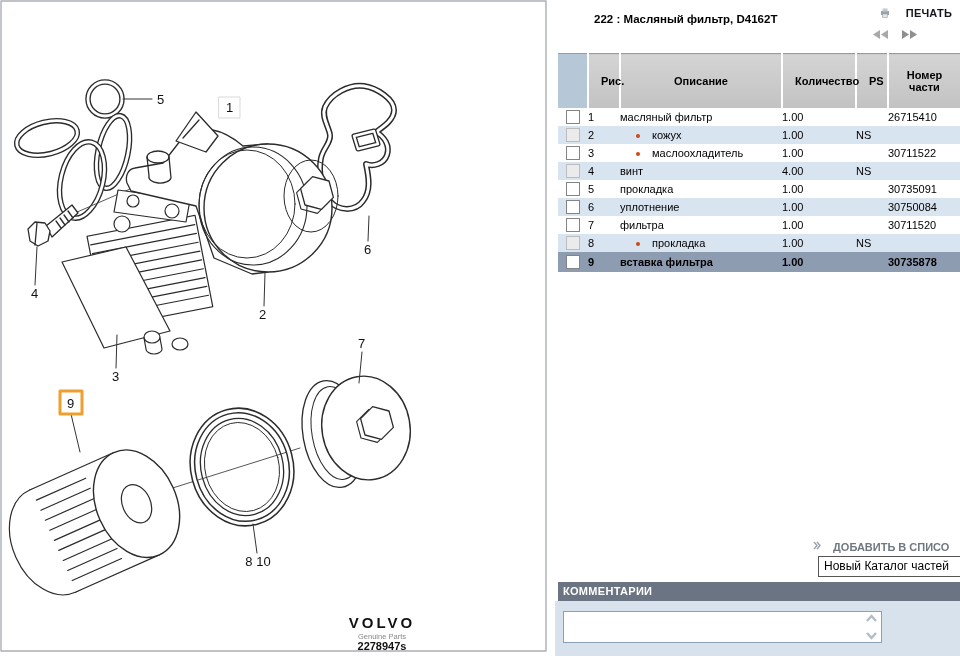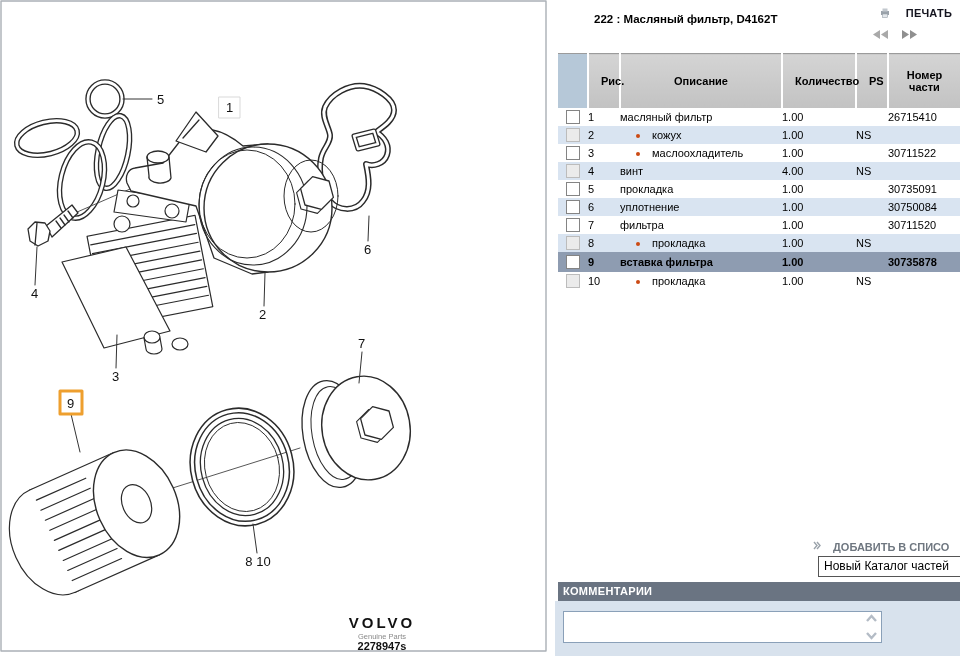--- a/index.html
+++ b/index.html
@@ -302,28 +302,20 @@
           <td class="c-num"><span></span></td>
         </tr>
         <tr class="hl" style="height:20px;">
           <td class="c-cb"><span class="cb"></span></td>
           <td class="c-fig"><span>9</span></td>
           <td class="c-desc"><span>вставка фильтра</span></td>
           <td class="c-qty"><span>1.00</span></td>
           <td class="c-ps"><span></span></td>
           <td class="c-num"><span>30735878</span></td>
         </tr>
-        <tr>
-          <td class="c-cb"><span class="cb dis"></span></td>
-          <td class="c-fig"><span>10</span></td>
-          <td class="c-desc"><span class="bullet"></span><span>прокладка</span></td>
-          <td class="c-qty"><span>1.00</span></td>
-          <td class="c-ps"><span>NS</span></td>
-          <td class="c-num"><span></span></td>
-        </tr>
       </tbody>
     </table>
 
     <div class="addlist">
       <svg width="8" height="9" viewBox="0 0 8 9">
         <polyline points="1,1 4,4.5 1,8" stroke="#9aa2aa" stroke-width="1.4" fill="none"></polyline>
         <polyline points="4,1 7,4.5 4,8" stroke="#9aa2aa" stroke-width="1.4" fill="none"></polyline>
       </svg>
       <span>ДОБАВИТЬ В СПИСО</span>
     </div>

